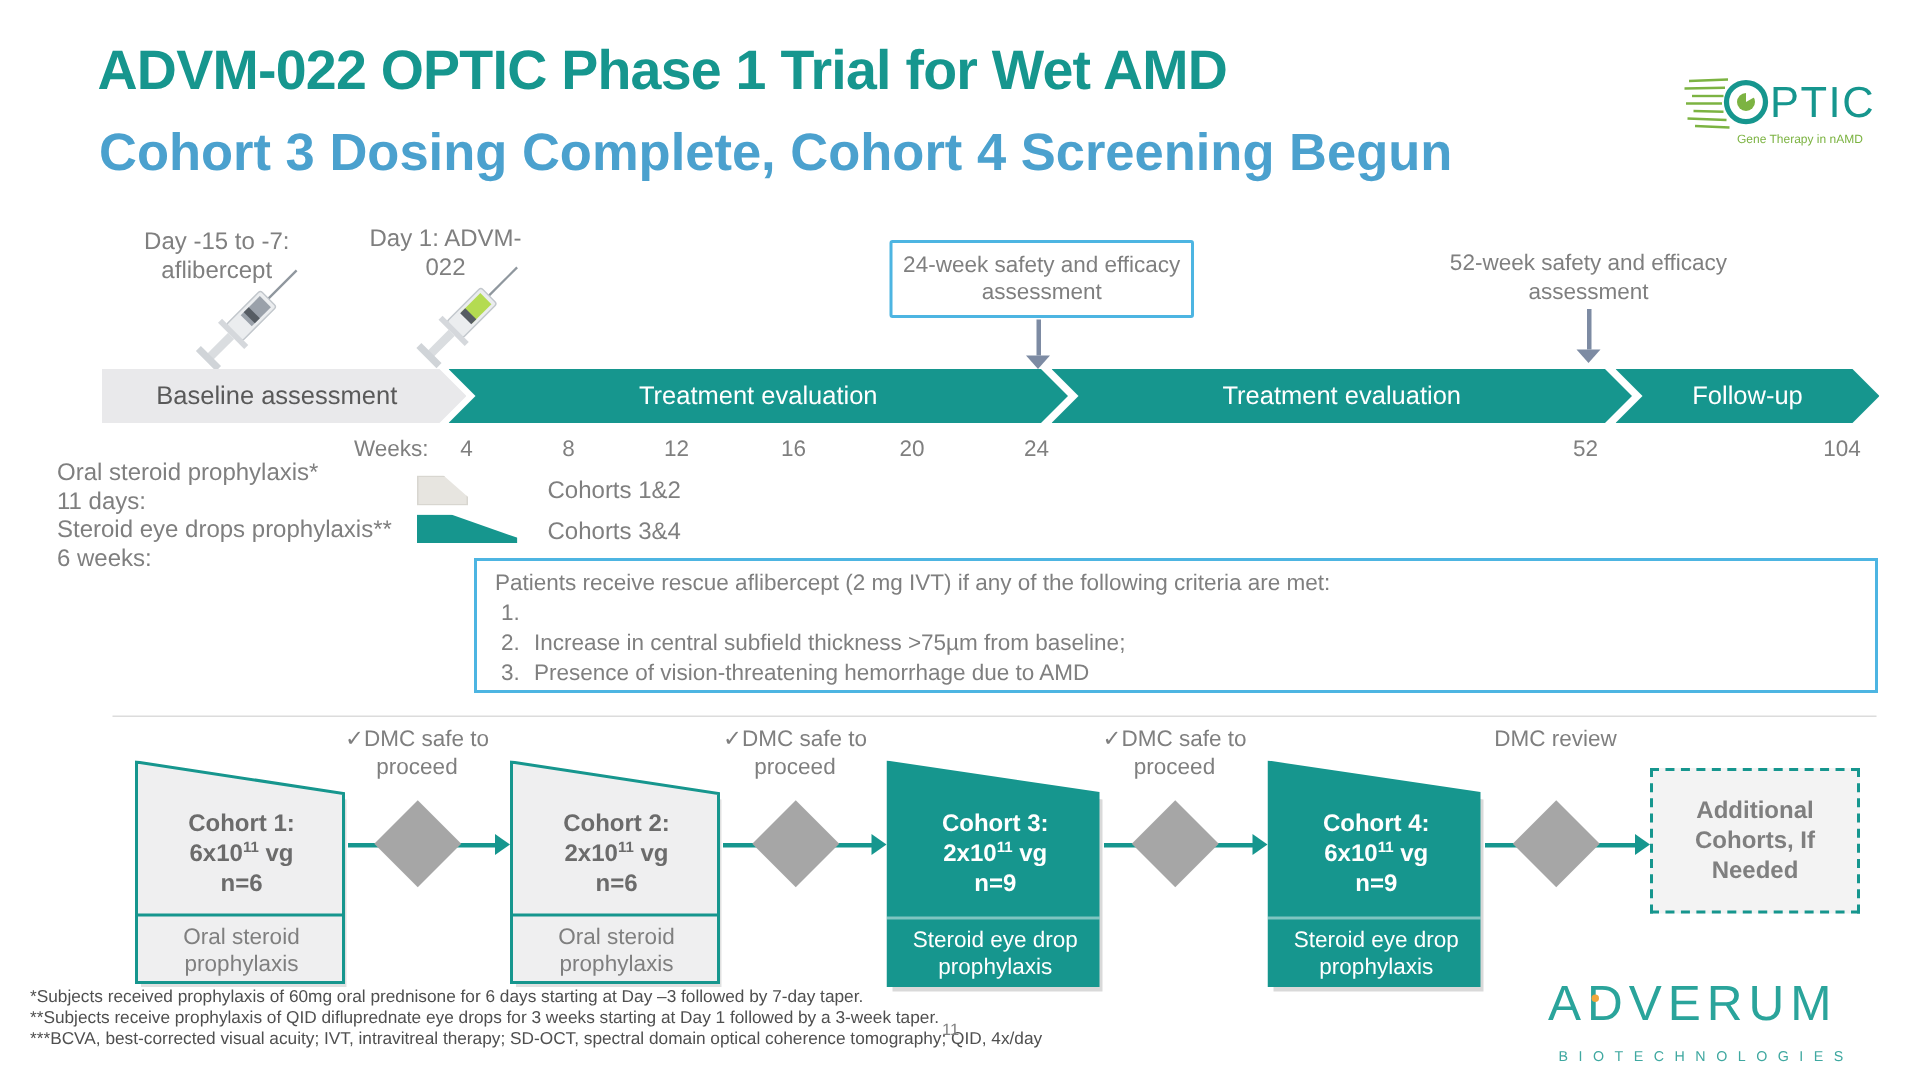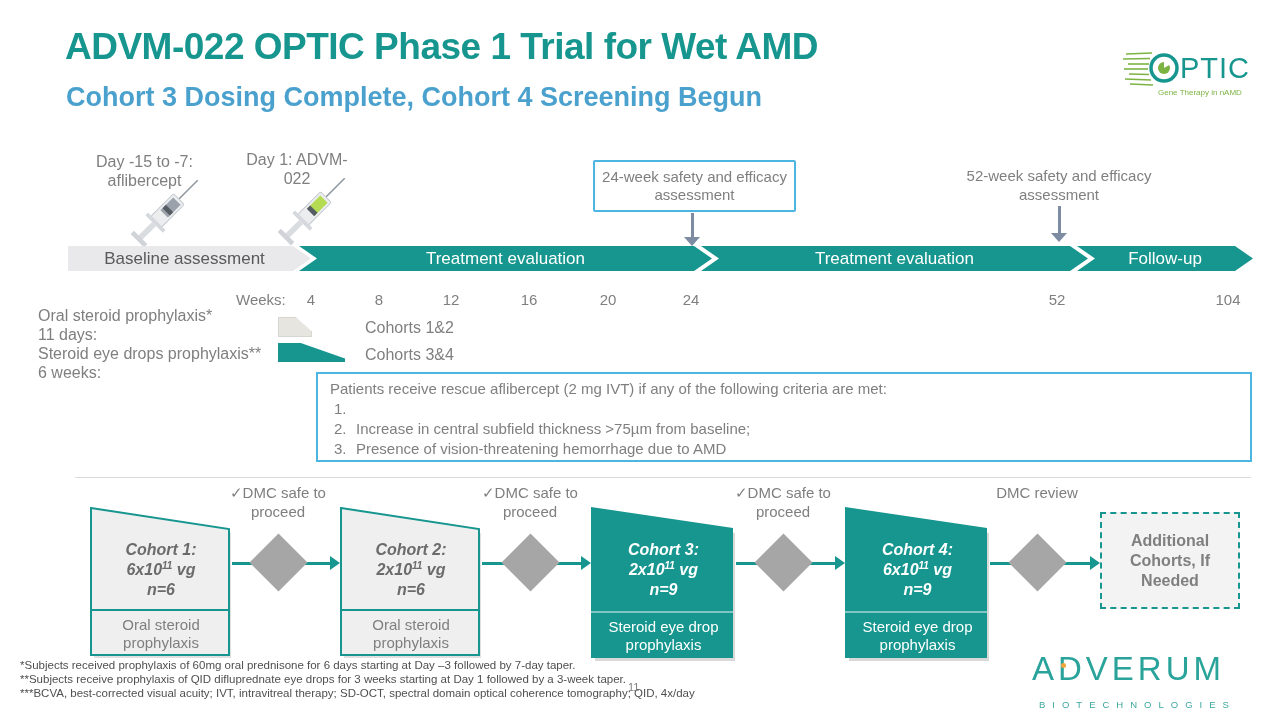--- a/index.html
+++ b/index.html
@@ -2,21 +2,21 @@
 <html><head>
 <meta charset="utf-8">
 <style>
   html,body{margin:0;padding:0;background:#fff;}
   body{font-family:"Liberation Sans", sans-serif; width:1280px; height:720px; position:relative; overflow:hidden;}
   .abs{position:absolute;}
   .pre{white-space:pre-line;}
 
   
   #title{left:65px; top:26px; font-size:37px; font-weight:bold; color:#16968E; letter-spacing:-0.5px;}
-  #subtitle{left:66px; top:82px; font-size:27px; font-weight:bold; color:#4BA1CE;}
+  #subtitle{left:66px; top:82px; font-size:35px; font-weight:bold; color:#4BA1CE;}
 
   
   #optic-logo{left:1122px; top:40px; width:140px; height:78px;}
 
   
   .inj-label{font-size:16px; color:#7F7F7F; text-align:center; line-height:19px;}
   #inj1-label{left:72px; top:152px; width:145px;}
   #inj2-label{left:238px; top:150px; width:118px;}
   .syringe{width:95px; height:95px;}
   #syringe1{left:118px; top:165px;}
@@ -27,21 +27,21 @@
              display:flex; align-items:center; justify-content:center; text-align:center;
              font-size:15px; color:#7F7F7F; line-height:18px; background:#fff;}
   #callout52{left:953px; top:166px; width:212px; text-align:center; font-size:15px; color:#7F7F7F; line-height:19px;}
   .down-arrow{width:16px;}
   #down-arrow-24{left:684px; top:213px;}
   #down-arrow-52{left:1051px; top:206px;}
   .da-line{position:absolute; left:6.5px; top:0; width:3px; background:#7D8BA3;}
   .da-head{position:absolute; left:0; width:0; height:0; border-left:8px solid transparent; border-right:8px solid transparent; border-top:9px solid #7D8BA3;}
 
   
-  .seg{top:246px; height:25px; display:flex; align-items:center; justify-content:center; font-size:17px;}
+  .seg{top:246px; height:36px; display:flex; align-items:center; justify-content:center; font-size:17px;}
   .seg-teal{background:#16968E; color:#fff;}
   #seg-baseline{left:68px; width:243px; background:#E9E9EB; color:#595959;
     clip-path:polygon(0 0, calc(100% - 18px) 0, 100% 50%, calc(100% - 18px) 100%, 0 100%); padding-right:10px; box-sizing:border-box;}
   .seg-notched{clip-path:polygon(0 0, calc(100% - 18px) 0, 100% 50%, calc(100% - 18px) 100%, 0 100%, 18px 50%);}
   #seg-te1{left:299px; width:413px;}
   #seg-te2{left:701px; width:387px;}
   #seg-follow{left:1077px; width:176px;}
 
   
   #weeks-label{left:236px; top:291px; font-size:15px; color:#7F7F7F;}
@@ -63,21 +63,21 @@
 
   
   #divider{left:75px; top:477px; width:1176px; height:1px; background:#DCDCDC;}
 
   
   .gate{top:483px; width:132px; text-align:center; font-size:15px; color:#7F7F7F; line-height:19px;}
   .flow-line{top:562px; height:3px; background:#16968E; z-index:1;}
   .flow-head{top:556px; width:0; height:0; border-top:7px solid transparent; border-bottom:7px solid transparent; border-left:10px solid #16968E; z-index:1;}
   .diamond{top:542px; width:41px; height:41px; background:#A6A6A6; transform:rotate(45deg); z-index:2;}
   .cohort-box{top:507px; width:142px; height:152px; z-index:2;}
-  .cohort-main{position:absolute; left:0; right:0; top:33px; text-align:center; font-weight:bold; font-size:16px; line-height:20px;font-style:italic;}
+  .cohort-main{position:absolute; left:0; right:0; top:33px; text-align:center; font-weight:bold; font-size:16px; line-height:20px;}
   .cohort-main.gray{color:#6B6B6B;}
   .cohort-main.white{color:#fff;}
   .cohort-sub{position:absolute; left:6px; right:6px; top:109px; text-align:center; font-size:15px; line-height:18px;}
   .cohort-sub.gray{color:#7F7F7F;}
   .cohort-sub.white{color:#fff;}
   sup{font-size:10px; vertical-align:super; line-height:0;}
   #additional-box{left:1100px; top:512px; width:140px; height:97px; border:2px dashed #16968E; background:#F3F3F3; box-sizing:border-box;
     display:flex; align-items:center; justify-content:center; text-align:center; font-size:16px; font-weight:bold; color:#7F7F7F; line-height:20px; padding:0 14px;}
 
   

